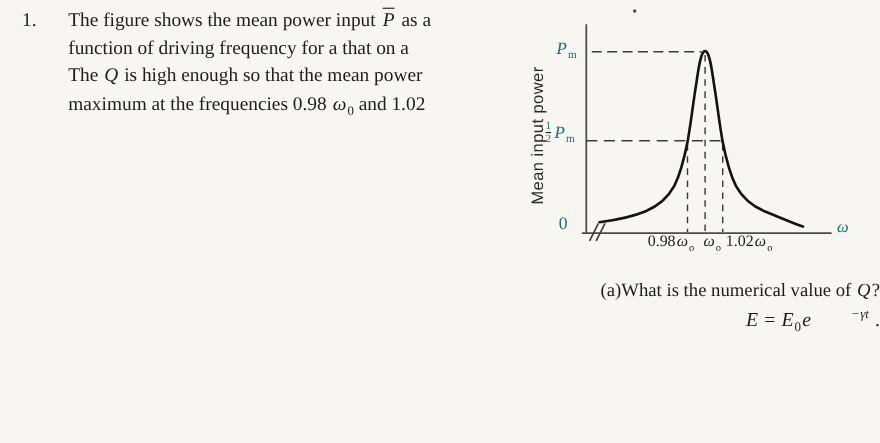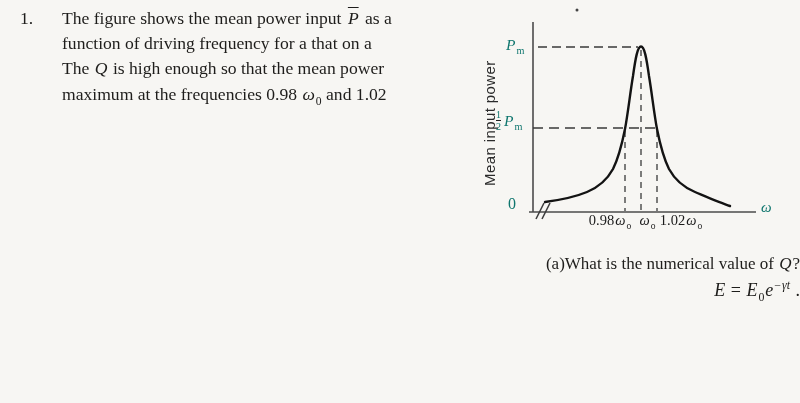--- a/index.html
+++ b/index.html
@@ -17,21 +17,21 @@
     position:absolute;left:20px;top:6px;
     font-size:17.6px;line-height:25.2px;
   }
   .problem-text{
     position:absolute;left:62px;top:6px;width:420px;
     font-size:17.6px;line-height:25.2px;
   }
   .problem-text .tline{white-space:nowrap;}
   i{font-style:italic;padding:0 1px;}
   sub{font-size:66%;line-height:0;}
-  sup{font-size:66%;line-height:0;}
+  sup{font-size:66%;line-height:0;margin-left:36px;}
   .ovl{text-decoration:overline;font-style:italic;padding:0 2px;}
   
   .qa-block{
     position:absolute;left:63px;top:250px;width:737px;
     font-size:17px;line-height:27.2px;
   }
   .qrow{white-space:nowrap;text-align:right;}
   .qlabel{display:inline-block;width:77px;}
   .eqline{font-size:18px;}
   

